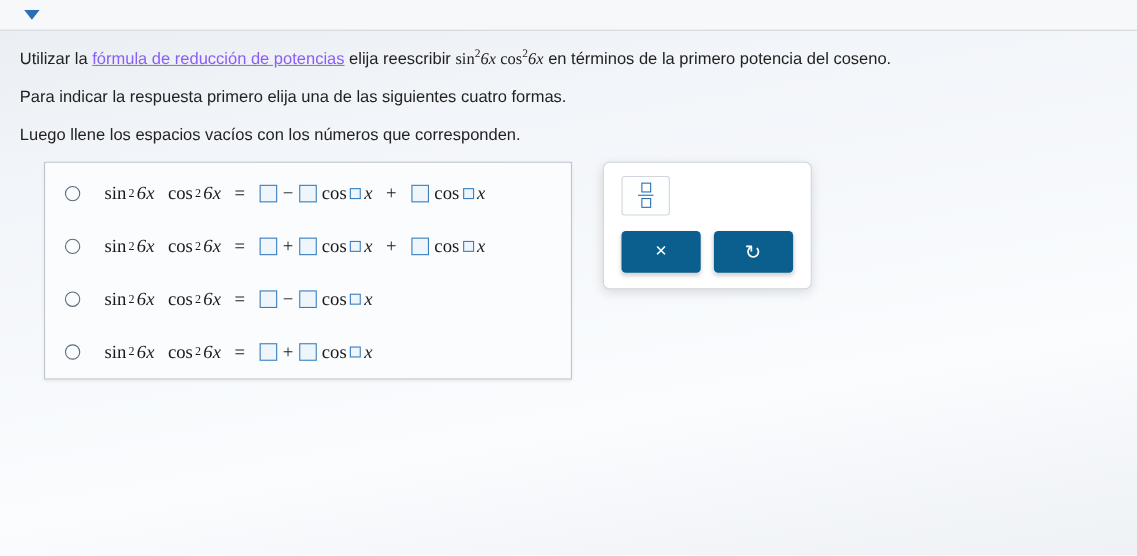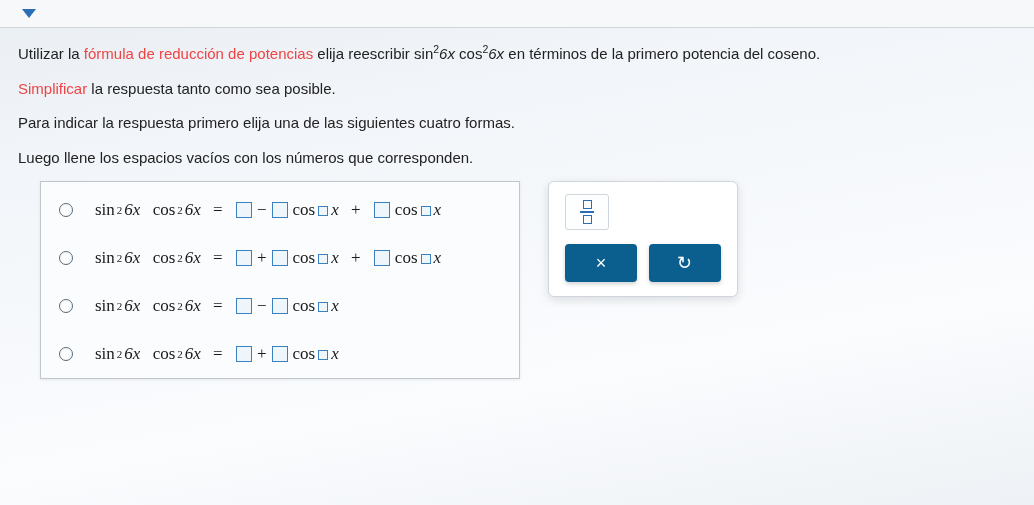--- a/index.html
+++ b/index.html
@@ -29,25 +29,26 @@
     .content {
       padding: 14px 18px 0 18px;
     }
     .prompt-line {
       color: #222;
       font-size: 15px;
       margin-bottom: 12px;
       line-height: 1.5;
     }
     .ul-link {
-      color: #ef4444;
+      color: #8b5cf6;
+      text-decoration: underline;
       text-decoration-color: #888;
     }
     .math {
-      font-family: Liberation Sans, sans-serif;
+      font-family: Liberation Serif, serif;
       font-style: italic;
     }
     .sup { font-size: 0.7em; vertical-align: super; font-style: normal;}
     .opno { font-style: normal; }
 
     .work-area {
       display: flex;
       align-items: flex-start;
       gap: 28px;
       margin-top: 12px;
@@ -162,23 +163,20 @@
 <div class="topbar">
   <div class="chevron-down"></div>
 </div>
 
 <div class="content">
 
   <p class="prompt-line">
     <span>Utilizar la </span><span class="ul-link">fórmula de reducción de potencias</span><span> elija reescribir </span><span class="math"><span class="opno">sin</span><span class="sup">2</span><span>6x</span> <span class="opno">cos</span><span class="sup">2</span><span>6x</span></span><span> en términos de la primero potencia del coseno.</span>
   </p>
 
-  <p class="prompt-line">
-    <span class="ul-link">Simplificar</span><span> la respuesta tanto como sea posible.</span>
-  </p>
 
   <p class="prompt-line">Para indicar la respuesta primero elija una de las siguientes cuatro formas.</p>
   <p class="prompt-line">Luego llene los espacios vacíos con los números que corresponden.</p>
 
   <div class="work-area">
 
     <div class="options-box">
 
       <div class="option-row">
         <div class="radio"></div>

